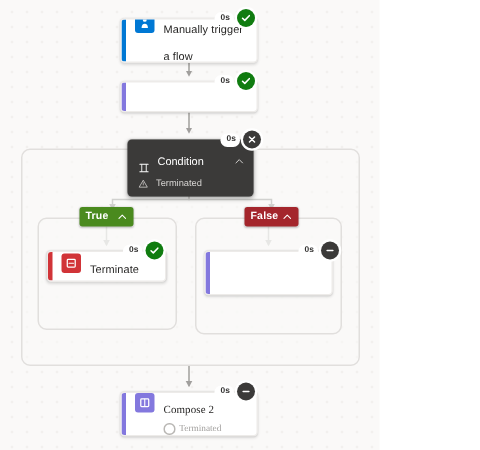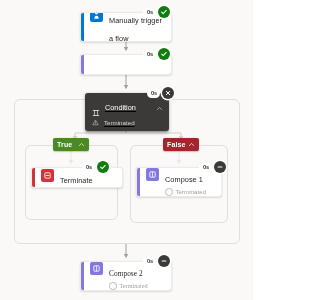--- a/index.html
+++ b/index.html
@@ -134,21 +134,20 @@
   #condition-card {
     position: absolute;
     left: 85px; top: 93px;
     width: 84px;
     background: #3b3a39;
     border-radius: 3px;
     box-shadow: 0 1.6px 3.6px rgba(0,0,0,0.28), 0 0.3px 0.9px rgba(0,0,0,0.22);
     padding: 5px 6px 5px 7px;
     box-sizing: border-box;
     z-index: 5;
-    text-decoration: underline;
   }
   .cond-row1 {
     display: flex;
     align-items: center;
   }
   .cond-title {
     font-size: 7.3px;
     color: #ffffff;
     margin-left: 5px;
     flex: 1 1 auto;
@@ -182,21 +181,21 @@
     color: #ffffff;
     font-weight: bold;
     letter-spacing: 0.02em;
   }
   #pill-true  { left: 53px;  top: 138px; width: 36px; height: 13px; background: #4a8a1e; }
   #pill-false { left: 163px; top: 138px; width: 36px; height: 13px; background: #a4262c; }
 
   
   #card-trigger  { left: 80px;  top: 12px;  width: 92px; height: 30px; }
   #card-compose  { left: 80px;  top: 54px;  width: 92px; height: 21px; }
-  #card-terminate{ left: 31px;  top: 167px; width: 92px; height: 21px; }
+  #card-terminate{ left: 31px;  top: 167px; width: 80px; height: 21px; }
   #card-compose1 { left: 136px; top: 167px; width: 86px; height: 30px; }
   #card-compose2 { left: 80px;  top: 261px; width: 92px; height: 30px; font-family: Liberation Serif, serif; }
 
   #badge-trigger   { left: 143px; top: 6px; }
   #badge-compose   { left: 143px; top: 48px; }
   #badge-condition { left: 147px; top: 87px; }
   #badge-terminate { left: 82px;  top: 161px; }
   #badge-compose1  { left: 199px; top: 161px; }
   #badge-compose2  { left: 143px; top: 255px; }
 </style>
@@ -338,35 +337,20 @@
     <span class="badge-dur">0s</span>
     <span class="badge-icon ok">
       <svg width="8" height="8" viewBox="0 0 16 16">
         <path d="M3.4 8.3 L6.4 11.2 L12.4 4.9" stroke="#ffffff" stroke-width="2.1" fill="none" stroke-linecap="round" stroke-linejoin="round"></path>
       </svg>
     </span>
   </div>
 
   <div class="card" id="card-compose1">
     <div class="accent" style="background:#8378de"></div>
-    <div class="card-body">
-      <span class="glyph" style="background:#8378de">
-        <svg width="9" height="9" viewBox="0 0 16 16">
-          <rect x="3.3" y="3.3" width="9.4" height="9.4" rx="1" fill="none" stroke="#ffffff" stroke-width="1.5"></rect>
-          <line x1="8" y1="3.3" x2="8" y2="12.7" stroke="#ffffff" stroke-width="1.3"></line>
-        </svg>
-      </span>
-      <span class="card-text">
-        <span class="card-title">Compose 1</span>
-        <span class="card-status">
-          <span class="st-icon"></span>
-          <span>Terminated</span>
-        </span>
-      </span>
-    </div>
   </div>
   <div class="badge-group" id="badge-compose1">
     <span class="badge-dur">0s</span>
     <span class="badge-icon skip">
       <svg width="8" height="8" viewBox="0 0 16 16">
         <line x1="4.2" y1="8" x2="11.8" y2="8" stroke="#ffffff" stroke-width="2.1" stroke-linecap="round"></line>
       </svg>
     </span>
   </div>
 

